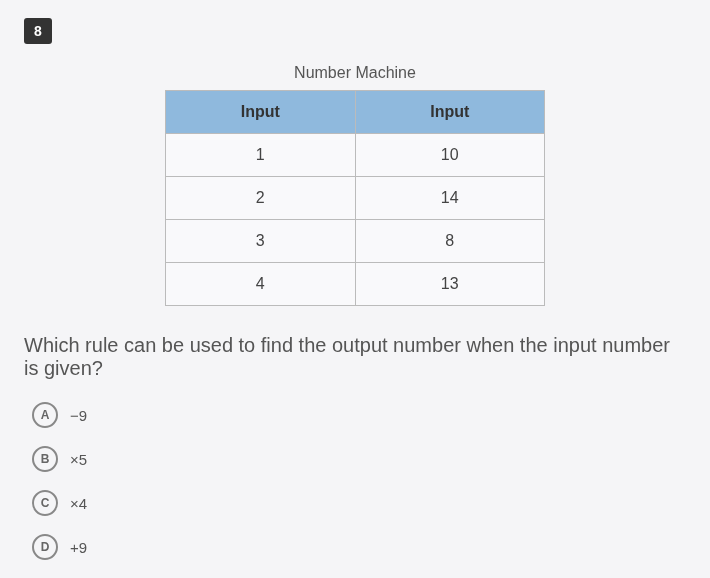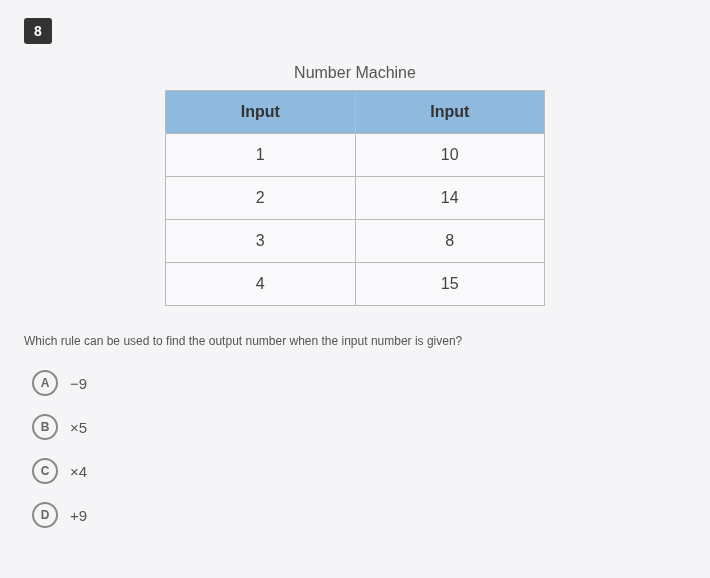--- a/index.html
+++ b/index.html
@@ -60,21 +60,21 @@
     }
     th {
       background: #8fb9dd;
       font-weight: bold;
       color: #333;
     }
     td {
       background: #f9f9fb;
     }
     .subq {
-      font-size: 12px;
+      font-size: 20px;
       color: #555;
       margin: 24px 0 22px 0;
     }
     .choice {
       display: flex;
       align-items: center;
       gap: 12px;
       margin: 18px 0 18px 8px;
       font-size: 15px;
       color: #555;
@@ -117,21 +117,21 @@
       <tr>
         <td>2</td>
         <td>14</td>
       </tr>
       <tr>
         <td>3</td>
         <td>8</td>
       </tr>
       <tr>
         <td>4</td>
-        <td>15</td>
+        <td>13</td>
       </tr>
     </tbody>
   </table>
 </div>
 
 <div class="subq">Which rule can be used to find the output number when the input number is given?</div>
 
 <div class="choice">
   <div class="circle">A</div>
   <div>−9</div>

